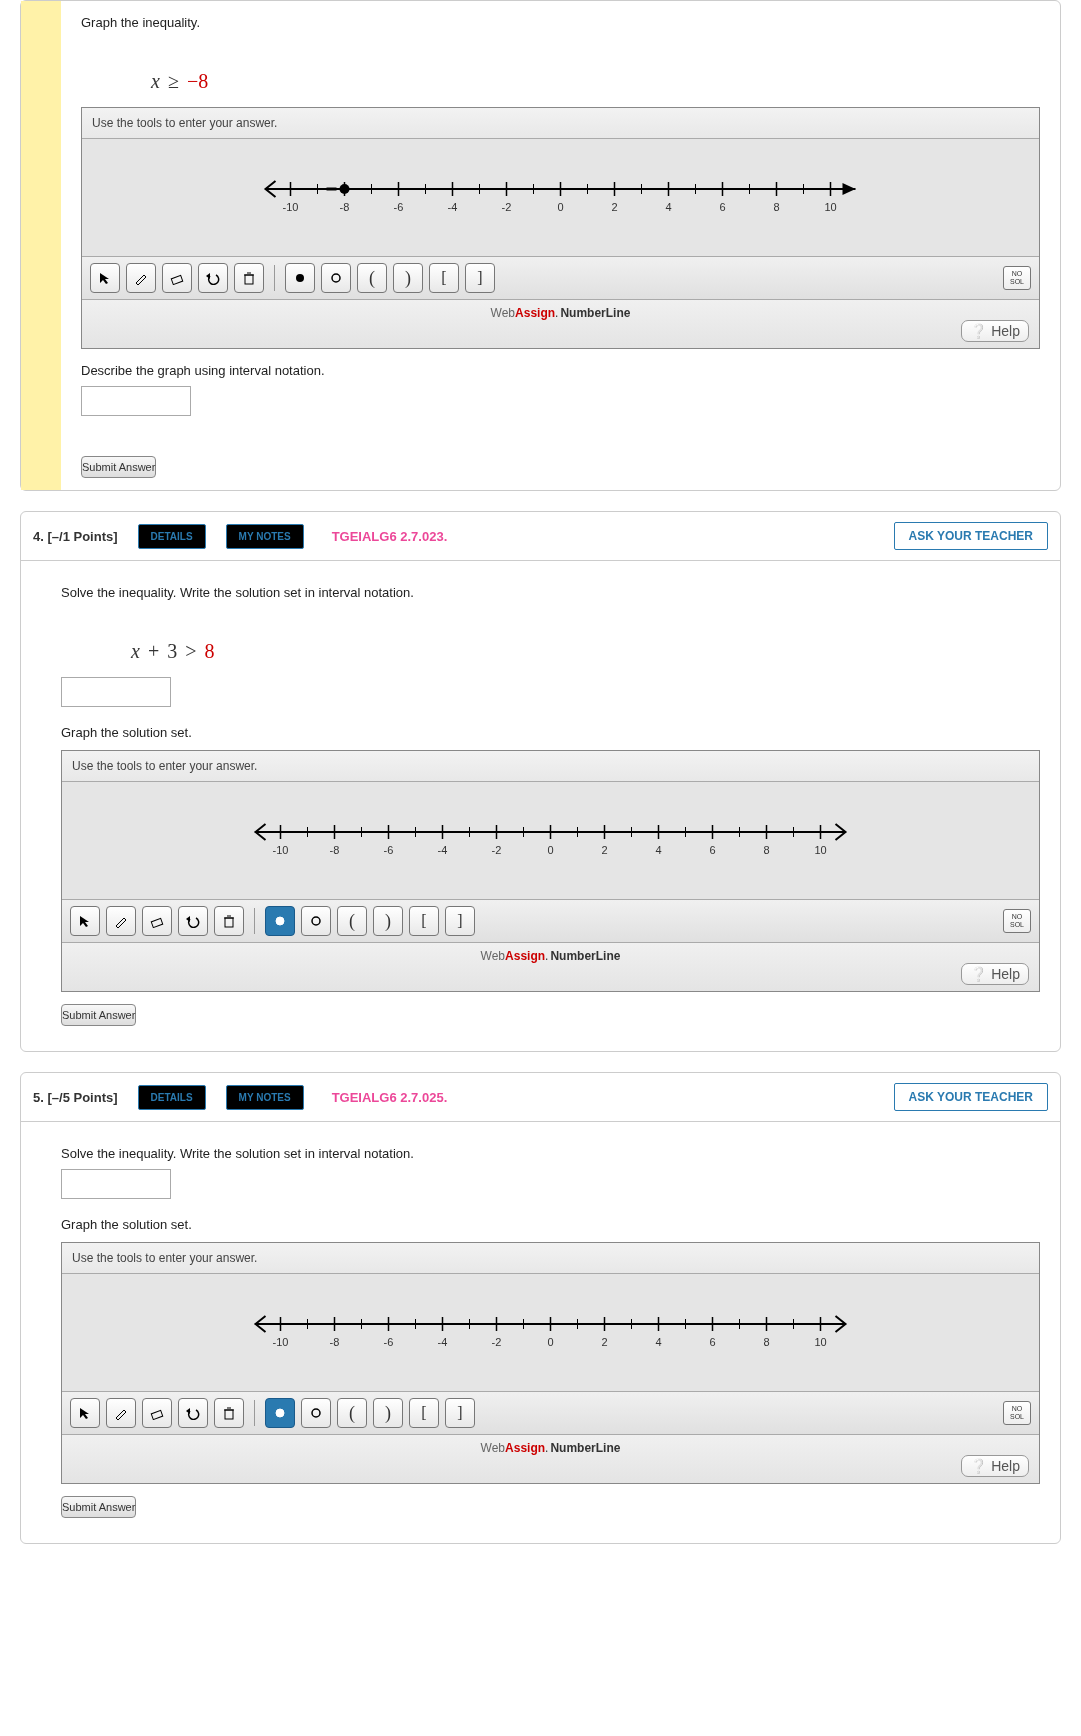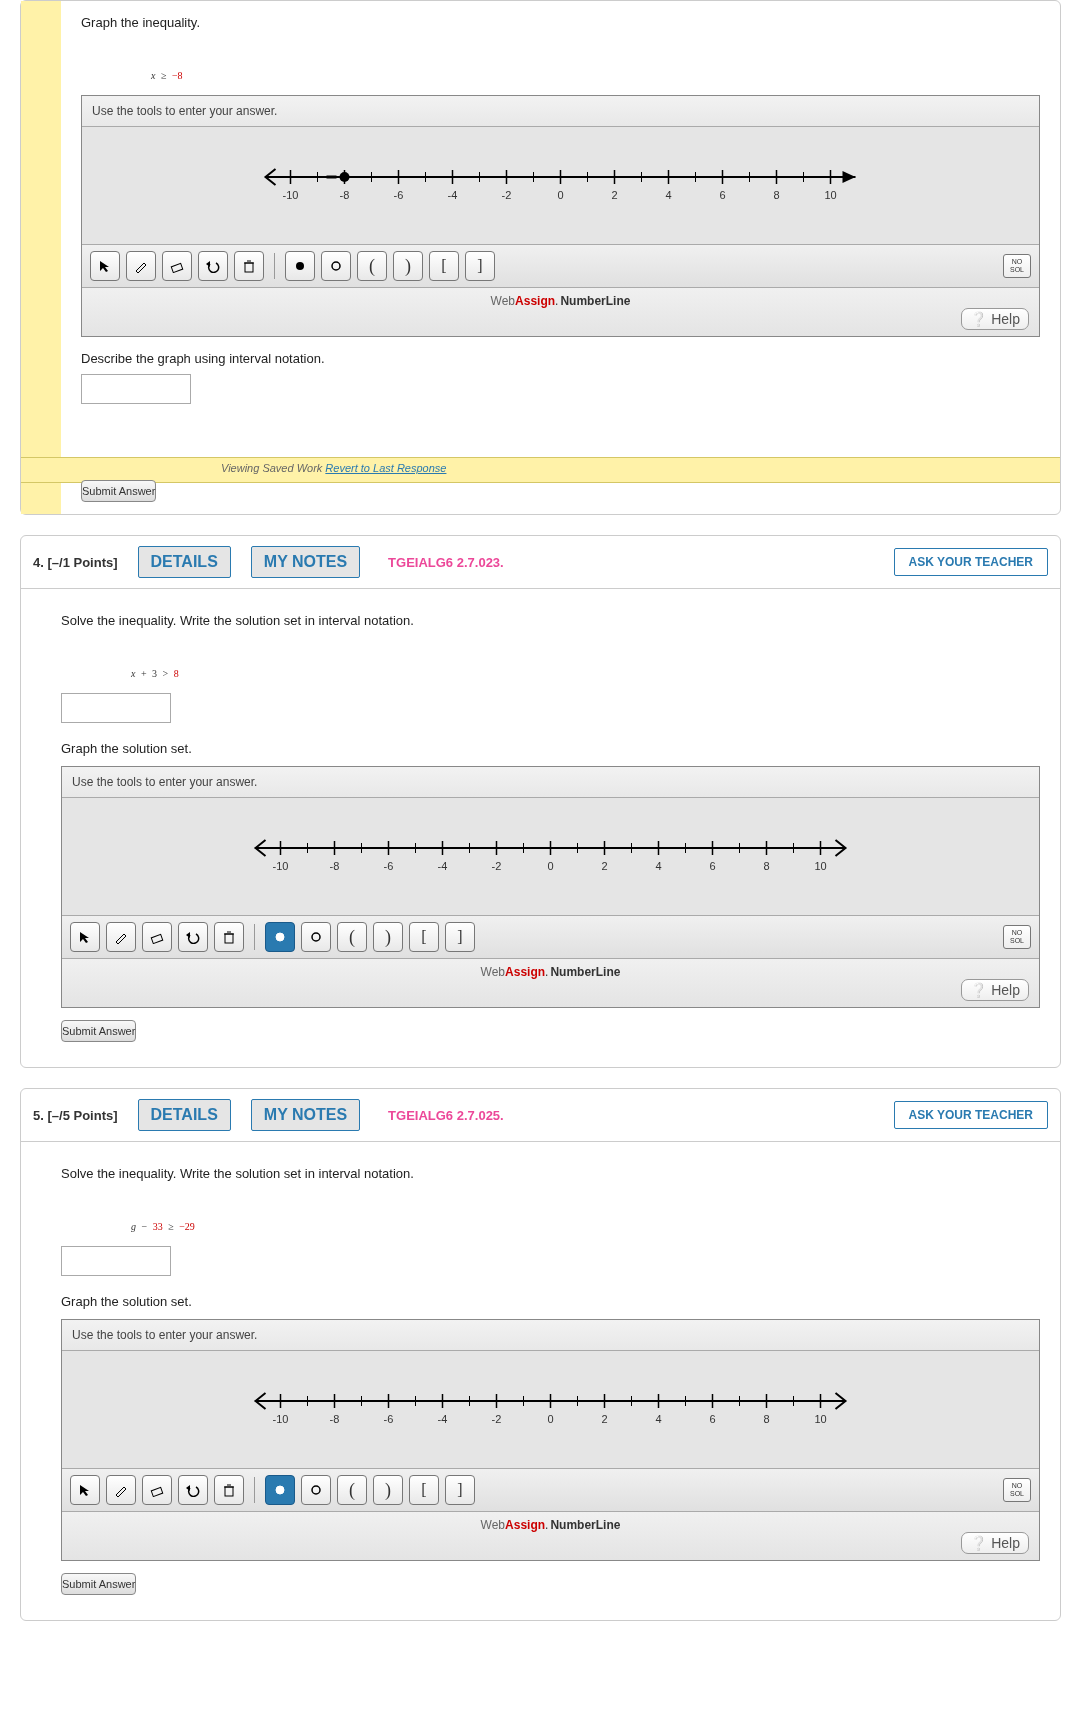--- a/index.html
+++ b/index.html
@@ -30,41 +30,41 @@
     display: flex;
     align-items: center;
     gap: 20px;
     padding: 10px 12px;
     border-bottom: 1px solid #ccc;
   }
   .q-num { font-weight: bold; color: #333; font-size: 13px; }
   .btn-blue {
     border: 1px solid #2a7ab0;
     color: #2a7ab0;
-    background: #e5e5e5;
+    background: #000000;
     padding: 6px 12px;
-    font-size: 16px;
+    font-size: 10px;
     font-weight: bold;
     border-radius: 2px;
     cursor: pointer;
   }
   .btn-ask {
     border: 1px solid #2a7ab0;
     color: #2a7ab0;
     background: #fff;
     padding: 6px 14px;
     font-size: 12px;
     font-weight: bold;
     border-radius: 2px;
     cursor: pointer;
     margin-left: auto;
   }
   .q-ref { font-weight: bold; color: #ec4899; font-size: 13px; margin-left: 8px; }
   .instr { margin: 14px 0 8px 0; color:#222; }
-  .math { font-family: "Times New Roman", serif; font-style: italic; font-size: 10px; margin-left: 70px; margin-bottom:14px;margin-top:40px; }
+  .math { font-family: "Times New Roman", serif; font-style: italic; font-size: 20px; margin-left: 70px; margin-bottom:14px;margin-top:40px; }
   .math .op { font-style: normal; margin: 0 3px; }
   .math .rednum { color: #c00; font-style: normal; }
   .answer-input {
     border: 1px solid #aaa;
     width: 110px; height: 30px;
     display: block;
     margin: 6px 0 18px 0;
     background:#fff;
   }
   .nl-box {
@@ -300,26 +300,20 @@
           <span>❔</span>
           <span>Help</span>
         </span>
       </div>
     </div>
 
     <div class="instr">Describe the graph using interval notation.</div>
     <input class="answer-input" type="text" style="">
   </div>
 
-  <div class="full-width-viewing">
-    <div class="inner">
-      <span>Viewing Saved Work</span>
-      <a>Revert to Last Response</a>
-    </div>
-  </div>
   <div class="submit-overlap">
     <button class="submit-btn">Submit Answer</button>
   </div>
 </div>
 
 <div class="question-box">
   <div class="q-header">
     <span class="q-num">
       <span>4.</span>
       <span>[–/1 Points]</span>
@@ -457,27 +451,20 @@
       <span>5.</span>
       <span>[–/5 Points]</span>
     </span>
     <button class="btn-blue">DETAILS</button>
     <button class="btn-blue">MY NOTES</button>
     <span class="q-ref">TGEIALG6 2.7.025.</span>
     <button class="btn-ask">ASK YOUR TEACHER</button>
   </div>
   <div class="q-body" style="padding-left:40px;">
     <div class="instr">Solve the inequality. Write the solution set in interval notation.</div>
-    <div class="math">
-      <span>g</span>
-      <span class="op">−</span>
-      <span class="rednum">33</span>
-      <span class="op">≥</span>
-      <span class="rednum">−29</span>
-    </div>
     <input class="answer-input" type="text" style="">
 
     <div class="instr">Graph the solution set.</div>
 
     <div class="nl-box">
       <div class="nl-titlebar">Use the tools to enter your answer.</div>
       <div class="nl-canvas">
         <svg class="nline" viewBox="0 0 620 60">
           <line x1="15" y1="20" x2="605" y2="20" stroke="#000" stroke-width="2"></line>
           <polyline points="25,12 15,20 25,28" fill="none" stroke="#000" stroke-width="2"></polyline>

